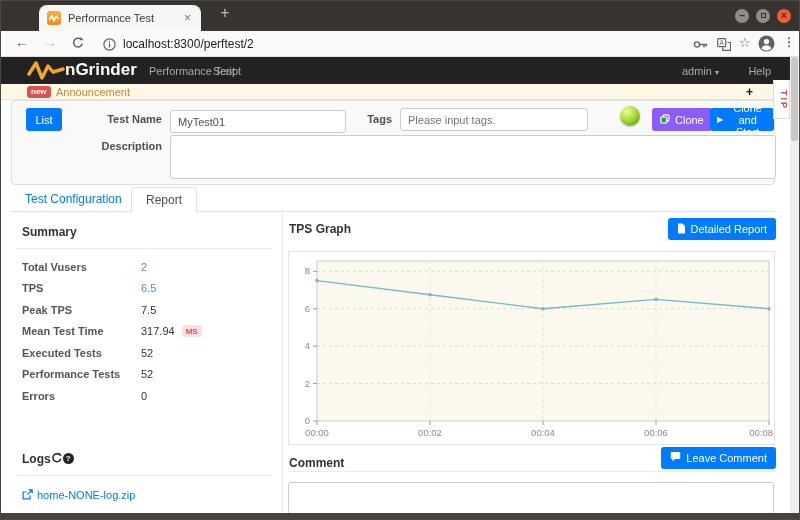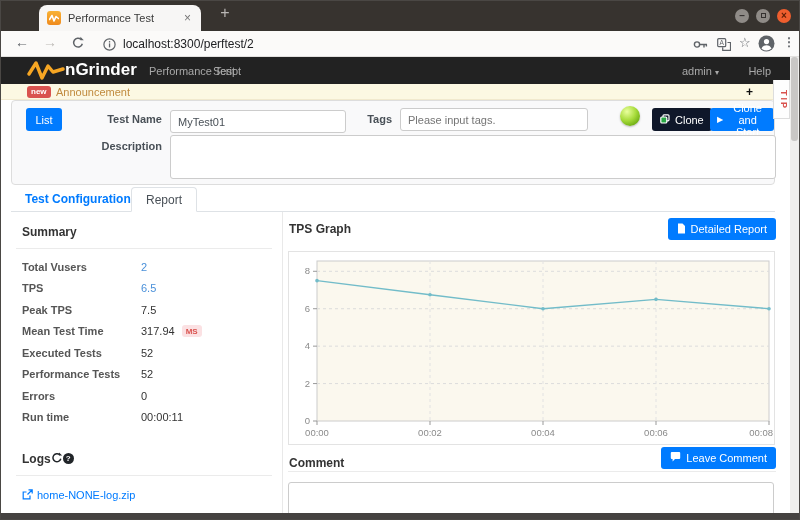--- a/index.html
+++ b/index.html
@@ -48,38 +48,38 @@
   .tip-tab { position:absolute; right:9px; top:79px; width:17px; height:39px; background:#fefefe;
              border:1px solid #ddd; border-top:none; color:#d9534f; font-size:9px; font-weight:bold;
              writing-mode:vertical-rl; text-align:center; letter-spacing:2px; padding-top:3px; z-index:5; }
 
   
   .form-card { position:absolute; left:10px; top:99px; width:764px; height:85px; background:#f9f9fa;
                border:1px solid #dddddd; border-radius:4px; }
   .btn { display:inline-flex; align-items:center; justify-content:center; gap:5px; color:#fff;
          font-size:11px; border-radius:3px; border:none; height:23px; }
   .btn-blue { background:#007bff; }
-  .btn-green { background:#0f172a; }
+  .btn-green { background:#8b5cf6; }
   .list-btn { position:absolute; left:14px; top:7px; width:36px; }
   .f-label { position:absolute; font-size:11px; font-weight:bold; color:#495057; line-height:23px; text-align:right; }
   .f-input { position:absolute; height:23px; border:1px solid #ccc; border-radius:3px; background:#fff;
              font-size:11px; color:#495057; padding:0 7px; font-family:"Liberation Sans",sans-serif; }
   .ball { position:absolute; left:608px; top:5px; width:20px; height:20px; border-radius:50%;
           background:radial-gradient(circle at 35% 28%, #eaff9e, #a8dc3c 45%, #6fae14 78%, #578d0e);
           box-shadow:0 1px 2px rgba(0,0,0,.25); }
   .btn-clone { position:absolute; left:640px; top:7px; padding:0 8px; }
   .btn-clonestart { position:absolute; left:698px; top:7px; padding:0 7px; }
   .ta { border:1px solid #ccc; border-radius:3px; background:#fff; resize:none;
         font-family:"Liberation Sans",sans-serif; font-size:11px; padding:4px 6px; }
   .ta-desc { position:absolute; left:158px; top:34px; width:606px; height:44px; }
 
   
   .tab-line { position:absolute; left:10px; top:210px; width:764px; border-bottom:1px solid #dee2e6; }
   .ptab { position:absolute; top:186px; height:25px; line-height:24px; font-size:12px; padding:0 14px; z-index:2; }
-  .ptab.link { left:10px; color:#007bff;font-weight:bold; }
+  .ptab.link { left:10px; color:#007bff; }
   .ptab.active { left:130px; background:#fff; color:#495057; border:1px solid #dee2e6; border-bottom-color:#fff;
                  border-radius:4px 4px 0 0; }
 
   
   .vdivider { position:absolute; left:281px; top:211px; bottom:6px; width:1px; background:#e9e9e9; }
   .left-col { position:absolute; left:15px; top:211px; width:256px; }
   .sec-title { font-size:12px; font-weight:bold; color:#333; }
   .lc-title { margin:13px 0 0 6px; }
   .hr { border-top:1px solid #ebebeb; margin-top:9px; }
   .sum-rows { margin-top:7px; }
@@ -249,24 +249,20 @@
         <span class="sum-label">Executed Tests</span>
         <span class="sum-value">52</span>
       </div>
       <div class="sum-row">
         <span class="sum-label">Performance Tests</span>
         <span class="sum-value">52</span>
       </div>
       <div class="sum-row">
         <span class="sum-label">Errors</span>
         <span class="sum-value">0</span>
-      </div>
-      <div class="sum-row">
-        <span class="sum-label">Run time</span>
-        <span class="sum-value">00:00:11</span>
       </div>
     </div>
 
     <div class="logs-block">
       <div class="logs-head">
         <span class="sec-title">Logs</span>
         <span style="margin-top:1px;">
           <svg width="12" height="12" viewBox="0 0 12 12">
               <path d="M9.8 6.8A4 4 0 1 1 8.8 2.9" fill="none" stroke="#212529" stroke-width="1.5"></path>
               <path d="M8 0.4v3.2h3.2z" fill="#212529"></path>

